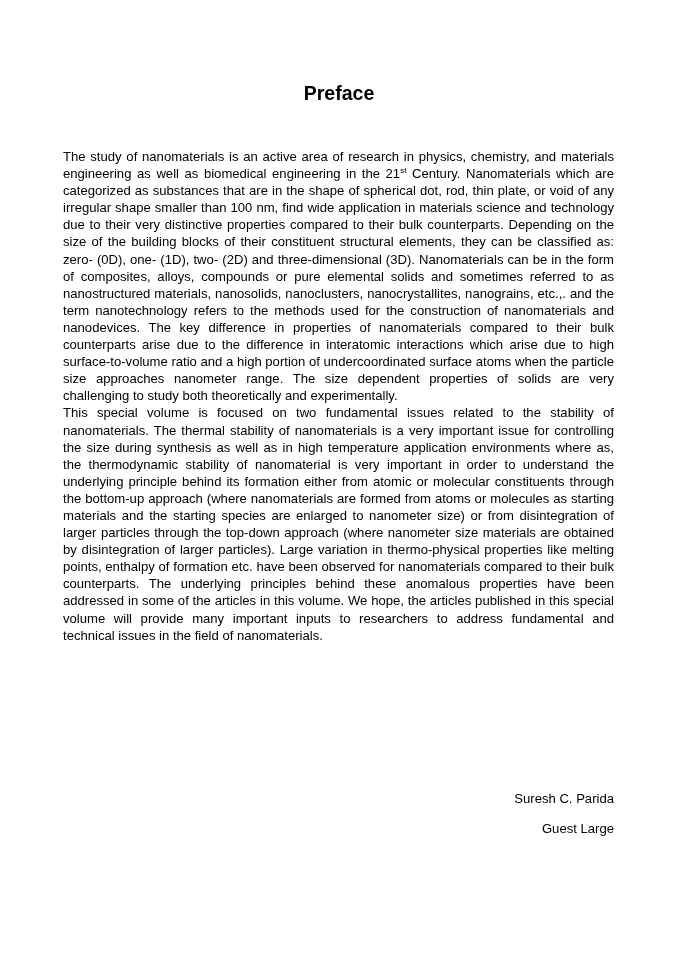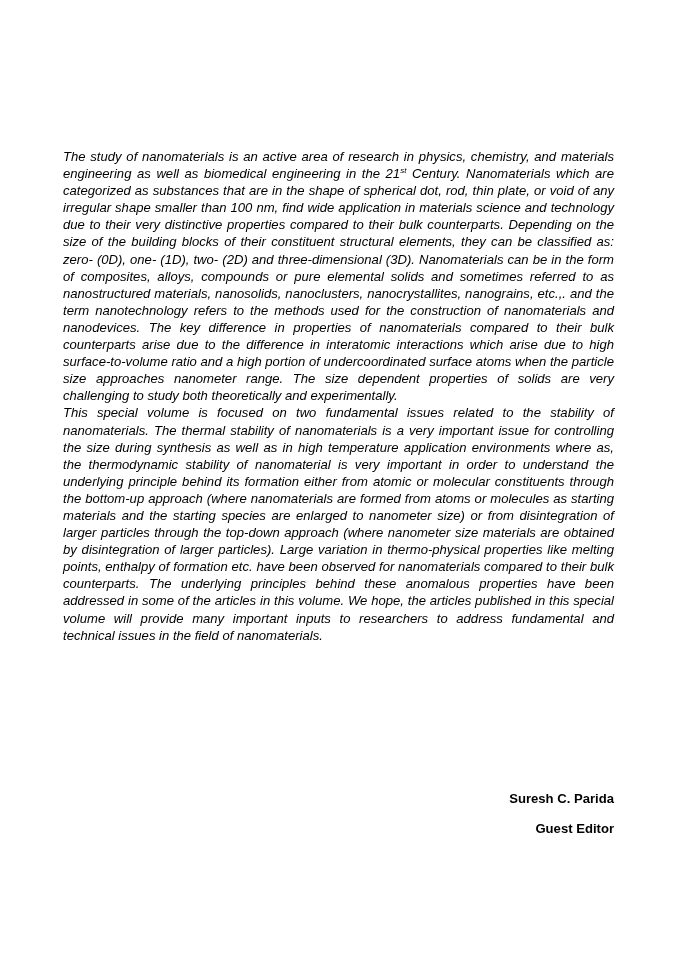--- a/index.html
+++ b/index.html
@@ -39,46 +39,46 @@
       left: 63px;
       width: 551px;
       top: 148px;
     }
     .para {
       margin: 0;
       font-size: 13.1px;
       line-height: 17.1px;
       text-align: justify;
       hyphens: none;
-      font-style: italic;
     }
     .para + .para {
     }
     sup {
       font-size: 8px;
       line-height: 0;
       vertical-align: 5px;
     }
     .sig {
       position: absolute;
       right: 64px;
       text-align: right;
-      font-weight: bold;
+      font-weight: normal;
       font-size: 13.1px;
       line-height: 17px;
       margin: 0;
     }
     .sig-name { top: 790px; }
     .sig-role { top: 820px; }
   </style>
 </head>
 <body>
 
 <div class="page">
+  <h1 class="title">Preface</h1>
 
   <div class="body">
     <p class="para"><span>The study of nanomaterials is an active area of research in physics, chemistry, and materials engineering as well as biomedical engineering in the 21</span><sup>st</sup><span> Century. Nanomaterials which are categorized as substances that are in the shape of spherical dot, rod, thin plate, or void of any irregular shape smaller than 100 nm, find wide application in materials science and technology due to their very distinctive properties compared to their bulk counterparts. Depending on the size of the building blocks of their constituent structural elements, they can be classified as: zero- (0D), one- (1D), two- (2D) and three-dimensional (3D). Nanomaterials can be in the form of composites, alloys, compounds or pure elemental solids and sometimes referred to as nanostructured materials, nanosolids, nanoclusters, nanocrystallites, nanograins, etc.,. and the term nanotechnology refers to the methods used for the construction of nanomaterials and nanodevices. The key difference in properties of nanomaterials compared to their bulk counterparts arise due to the difference in interatomic interactions which arise due to high surface-to-volume ratio and a high portion of undercoordinated surface atoms when the particle size approaches nanometer range. The size dependent properties of solids are very challenging to study both theoretically and experimentally.</span></p>
     <p class="para">This special volume is focused on two fundamental issues related to the stability of nanomaterials. The thermal stability of nanomaterials is a very important issue for controlling the size during synthesis as well as in high temperature application environments where as, the thermodynamic stability of nanomaterial is very important in order to understand the underlying principle behind its formation either from atomic or molecular constituents through the bottom-up approach (where nanomaterials are formed from atoms or molecules as starting materials and the starting species are enlarged to nanometer size) or from disintegration of larger particles through the top-down approach (where nanometer size materials are obtained by disintegration of larger particles).  Large variation in thermo-physical properties like melting points, enthalpy of formation etc. have been observed for nanomaterials compared to their bulk counterparts. The underlying principles behind these anomalous properties have been addressed in some of the articles in this volume. We hope, the articles published in this special volume will provide many important inputs to researchers to address fundamental and technical issues in the field of nanomaterials.</p>
   </div>
 
   <p class="sig sig-name">Suresh C. Parida</p>
-  <p class="sig sig-role">Guest Editor</p>
+  <p class="sig sig-role">Guest Large</p>
 </div>
 
 </body></html>

